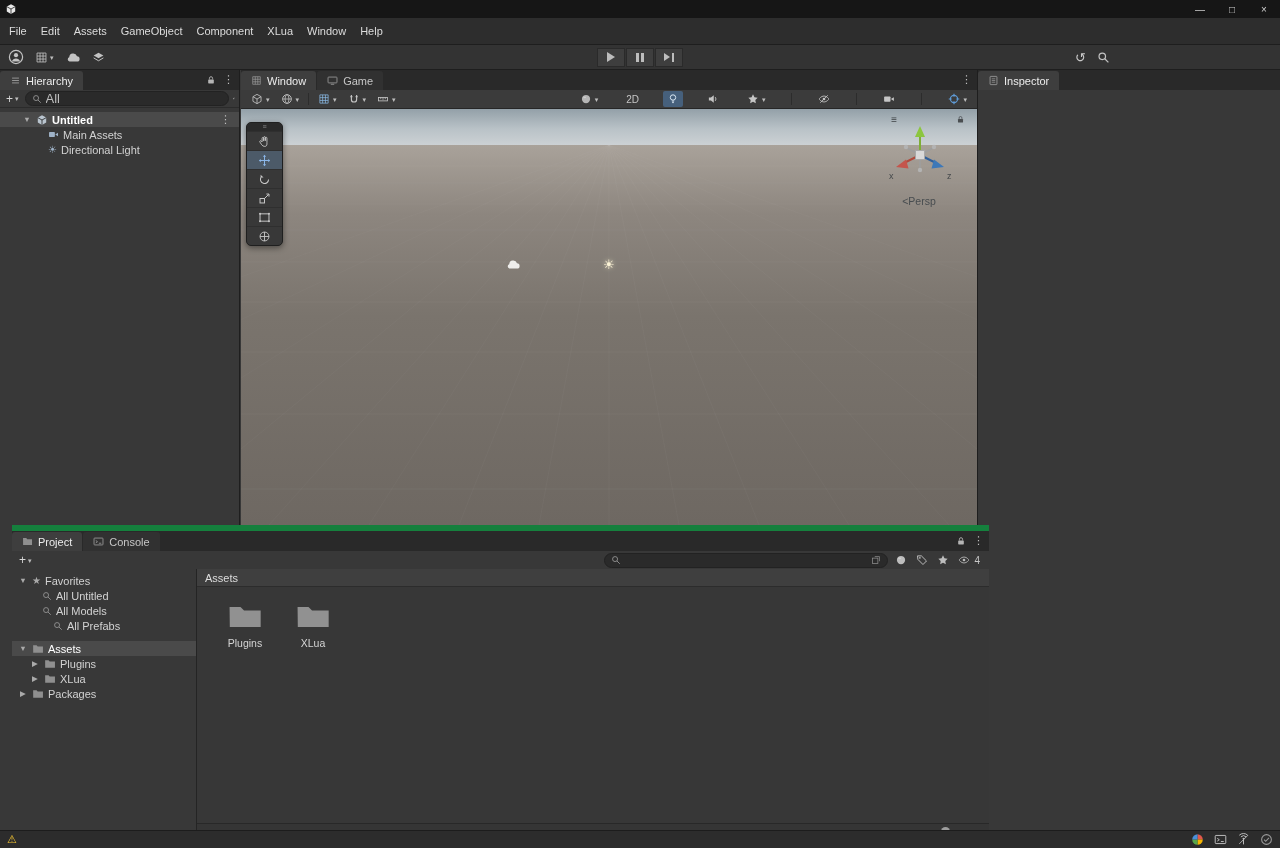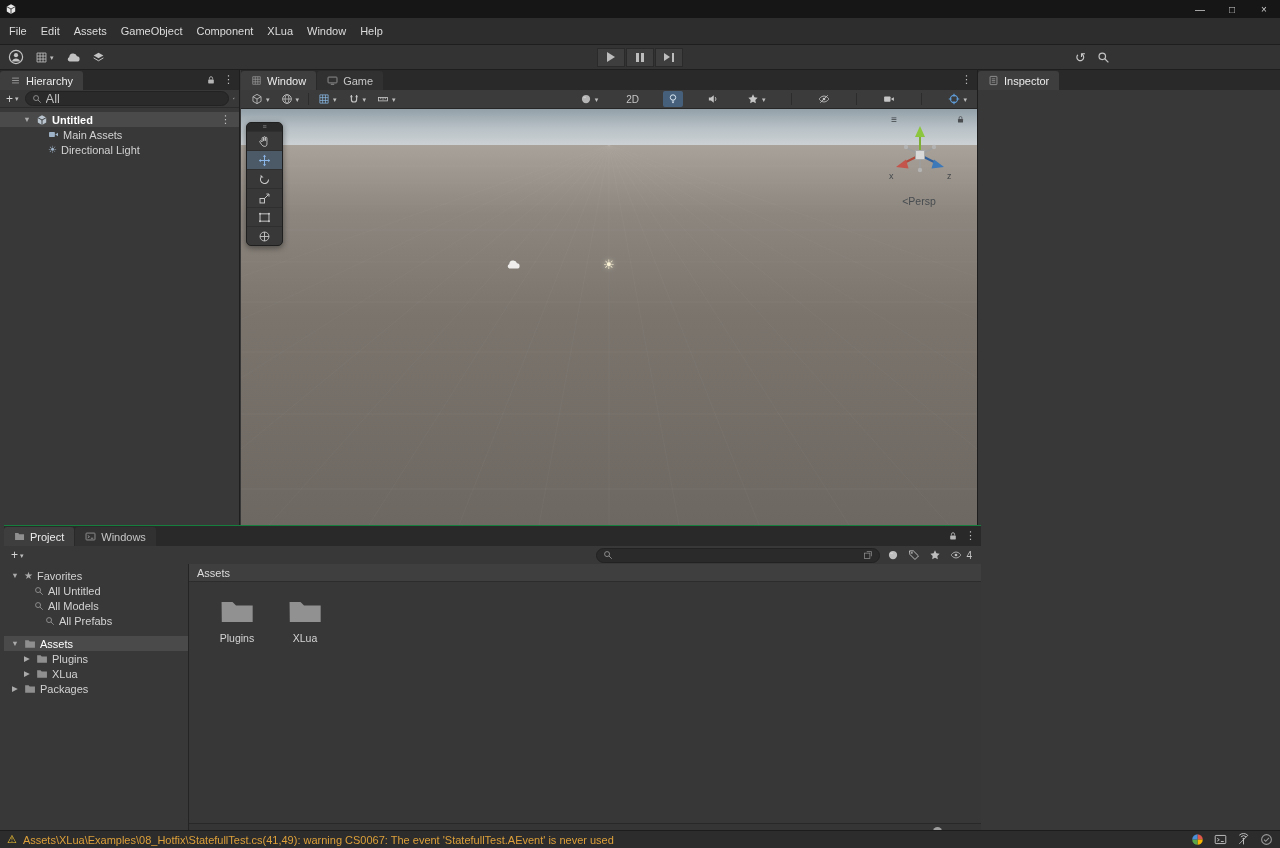--- a/index.html
+++ b/index.html
@@ -37,21 +37,21 @@
   .glyph-btn { color:#c8c8c8; font-size:13px; line-height:1; }
   .dd { height:18px; min-width:70px; background:#464646; border:1px solid #272727; border-radius:3px; display:flex; align-items:center; justify-content:space-between; gap:10px; padding:0 6px; color:#e2e2e2;margin-top:44px; }
   .caret { font-size:7px; color:#bdbdbd; line-height:1; }
 
   
   .workspace { position:relative; height:770px; }
   .panel { background:#383838; display:flex; flex-direction:column; }
   .hierarchy { position:absolute; left:0; top:0; width:240px; height:455px; border-right:1px solid #1e1e1e; }
   .scene-panel { position:absolute; left:241px; top:0; width:736px; height:455px; }
   .inspector { position:absolute; left:977px; top:0; width:347px; height:770px; border-left:1px solid #1e1e1e; }
-  .project { position:absolute; left:4px; top:455px; width:977px; height:315px; border-top:1px solid #15803d; }
+  .project { position:absolute; left:12px; top:455px; width:977px; height:315px; border-top:6px solid #15803d; }
 
   .tabstrip { height:20px; background:#292929; display:flex; align-items:flex-end; position:relative; flex:none; }
   .tab { height:19px; display:flex; align-items:center; gap:5px; padding:0 10px; background:#313131; color:#c6c6c6; border-radius:3px 3px 0 0; margin-right:1px; }
   .tab.active { background:#3e3e3e; color:#ececec; }
   .tab .ticon { color:#9e9e9e; }
   .strip-right { position:absolute; right:5px; top:4px; display:flex; align-items:center; gap:7px; color:#b5b5b5; }
   .kebab { font-size:11px; color:#c0c0c0; line-height:1; }
 
   
   .search-row { height:18px; display:flex; align-items:center; gap:4px; padding:0 4px; border-bottom:1px solid #2b2b2b; flex:none; }
@@ -633,21 +633,21 @@
         <div class="tab active">
           <svg class="ic11 ticon" style="color:#8f8f8f">
               <use href="#i-folder"></use>
             </svg>
           <span>Project</span>
         </div>
         <div class="tab">
           <svg class="ic11 ticon">
               <use href="#i-console"></use>
             </svg>
-          <span>Windows</span>
+          <span>Console</span>
         </div>
         <div class="strip-right">
           <svg class="ic10">
               <use href="#i-padlock"></use>
             </svg>
           <span class="kebab">⋮</span>
         </div>
       </div>
 
       <div class="proj-toolbar">
@@ -758,21 +758,20 @@
               <span class="slider-thumb"></span>
             </div>
           </div>
         </div>
       </div>
     </div>
   </div>
 
   <div class="statusbar">
     <span class="warn-glyph">⚠</span>
-    <span class="status-msg">Assets\XLua\Examples\08_Hotfix\StatefullTest.cs(41,49): warning CS0067: The event 'StatefullTest.AEvent' is never used</span>
     <div class="status-icons">
       <svg class="ic13">
           <use href="#i-pinwheel"></use>
         </svg>
       <svg class="ic13">
           <use href="#i-console"></use>
         </svg>
       <svg class="ic13">
           <use href="#i-antenna"></use>
         </svg>

